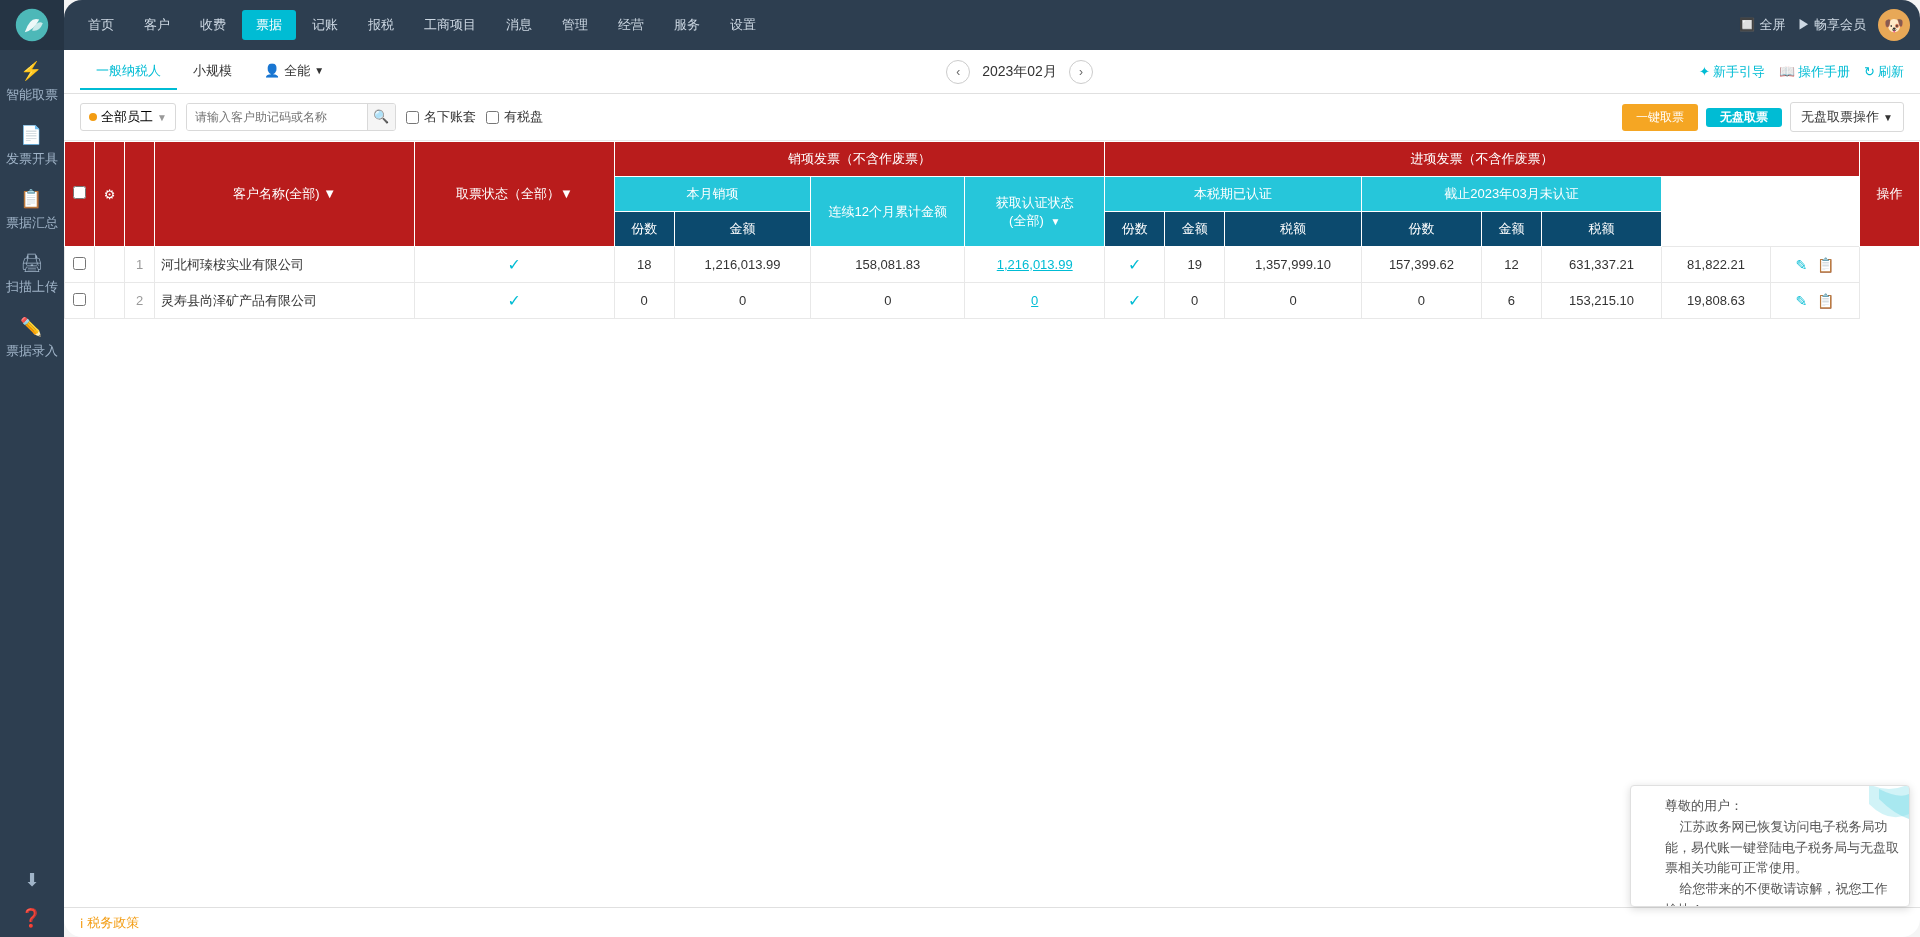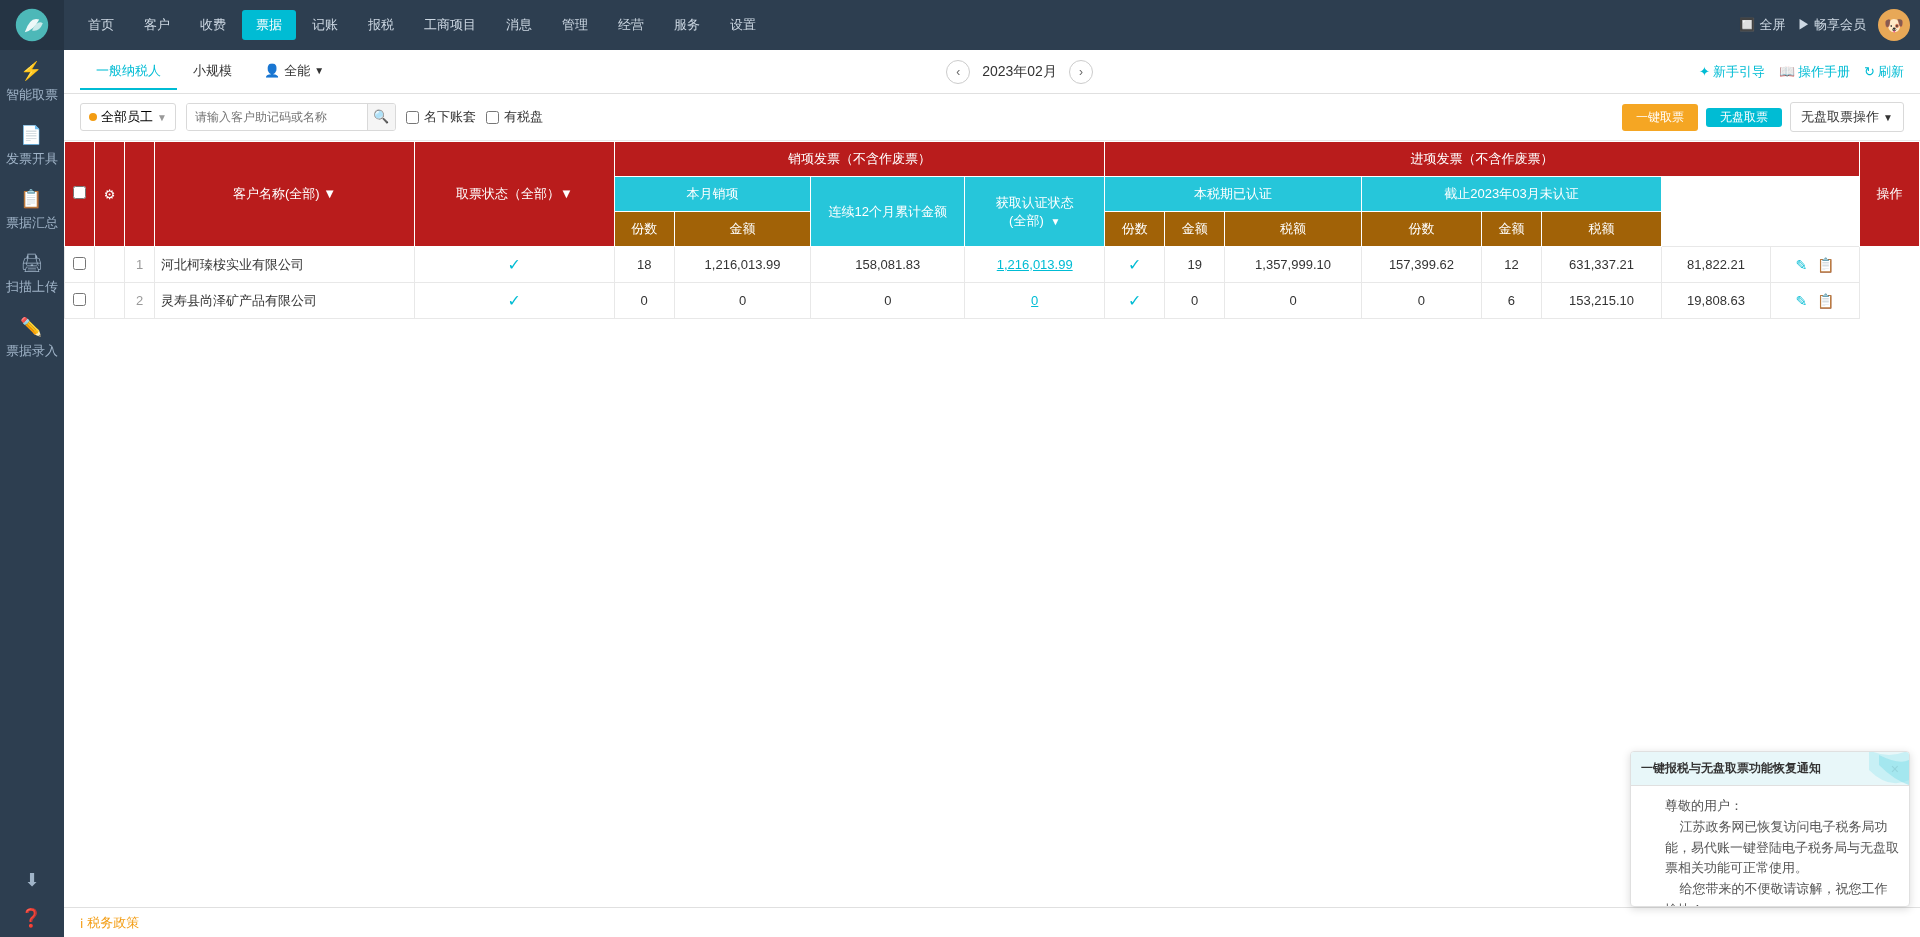--- a/index.html
+++ b/index.html
@@ -40,20 +40,21 @@
       margin-top: auto;
       width: 100%;
     }
 
     
     .main {
       flex: 1;
       display: flex;
       flex-direction: column;
       overflow: hidden;
+      border-radius: 18px;
     }
 
     
     .topnav {
       height: 50px;
       background: #2d3e50;
       display: flex;
       align-items: center;
       padding: 0 10px;
       gap: 2px;
@@ -224,20 +225,21 @@
     }
     .btn-teal {
       background: #00bcd4;
       color: #fff;
       border: none;
       border-radius: 3px;
       padding: 1px 14px;
       cursor: pointer;
       font-size: 12px;
       white-space: nowrap;
+      font-weight: bold;
     }
     .btn-outline {
       background: #fff;
       color: #333;
       border: 1px solid #d9d9d9;
       border-radius: 3px;
       padding: 5px 10px;
       cursor: pointer;
       font-size: 12px;
       display: flex;
@@ -264,21 +266,21 @@
       text-align: center;
       border: 1px solid rgba(255,255,255,0.3);
       white-space: nowrap;
       font-weight: 500;
       position: sticky;
       top: 0;
       z-index: 2;
     }
     thead tr.header-row-1 th { background: #b91c1c; }
     thead tr.header-row-2 th { background: #26c6da; }
-    thead tr.header-row-3 th { background: #a16207; }
+    thead tr.header-row-3 th { background: #0c4a6e; }
     tbody tr td {
       padding: 8px 6px;
       border: 1px solid #e8e8e8;
       text-align: center;
       color: #333;
     }
     tbody tr td.left { text-align: left; }
     .check-circle {
       color: #00bcd4;
       font-size: 16px;
@@ -571,24 +573,20 @@
       <span class="tax-link">
         <span>ℹ</span>
         <span>税务政策</span>
       </span>
     </div>
 
   </div>
 </div>
 
 <div class="notification-panel">
-  <div class="notification-header">
-    <span class="title">一键报税与无盘取票功能恢复通知</span>
-    <span class="close-btn">×</span>
-  </div>
 
   <div class="notif-img">
     <svg viewBox="0 0 70 50">
       <path d="M30 0 Q50 10 70 0 L70 30 Q50 40 30 20Z" fill="#b2ebf2" opacity="0.6"></path>
       <path d="M40 5 Q60 15 70 10 L70 35 Q55 30 40 15Z" fill="#80deea" opacity="0.5"></path>
     </svg>
   </div>
   <div class="notification-body">
     <span>尊敬的用户：</span><br>
     <span>&nbsp;&nbsp;&nbsp;&nbsp;江苏政务网已恢复访问电子税务局功能，易代账一键登陆电子税务局与无盘取票相关功能可正常使用。</span><br>

